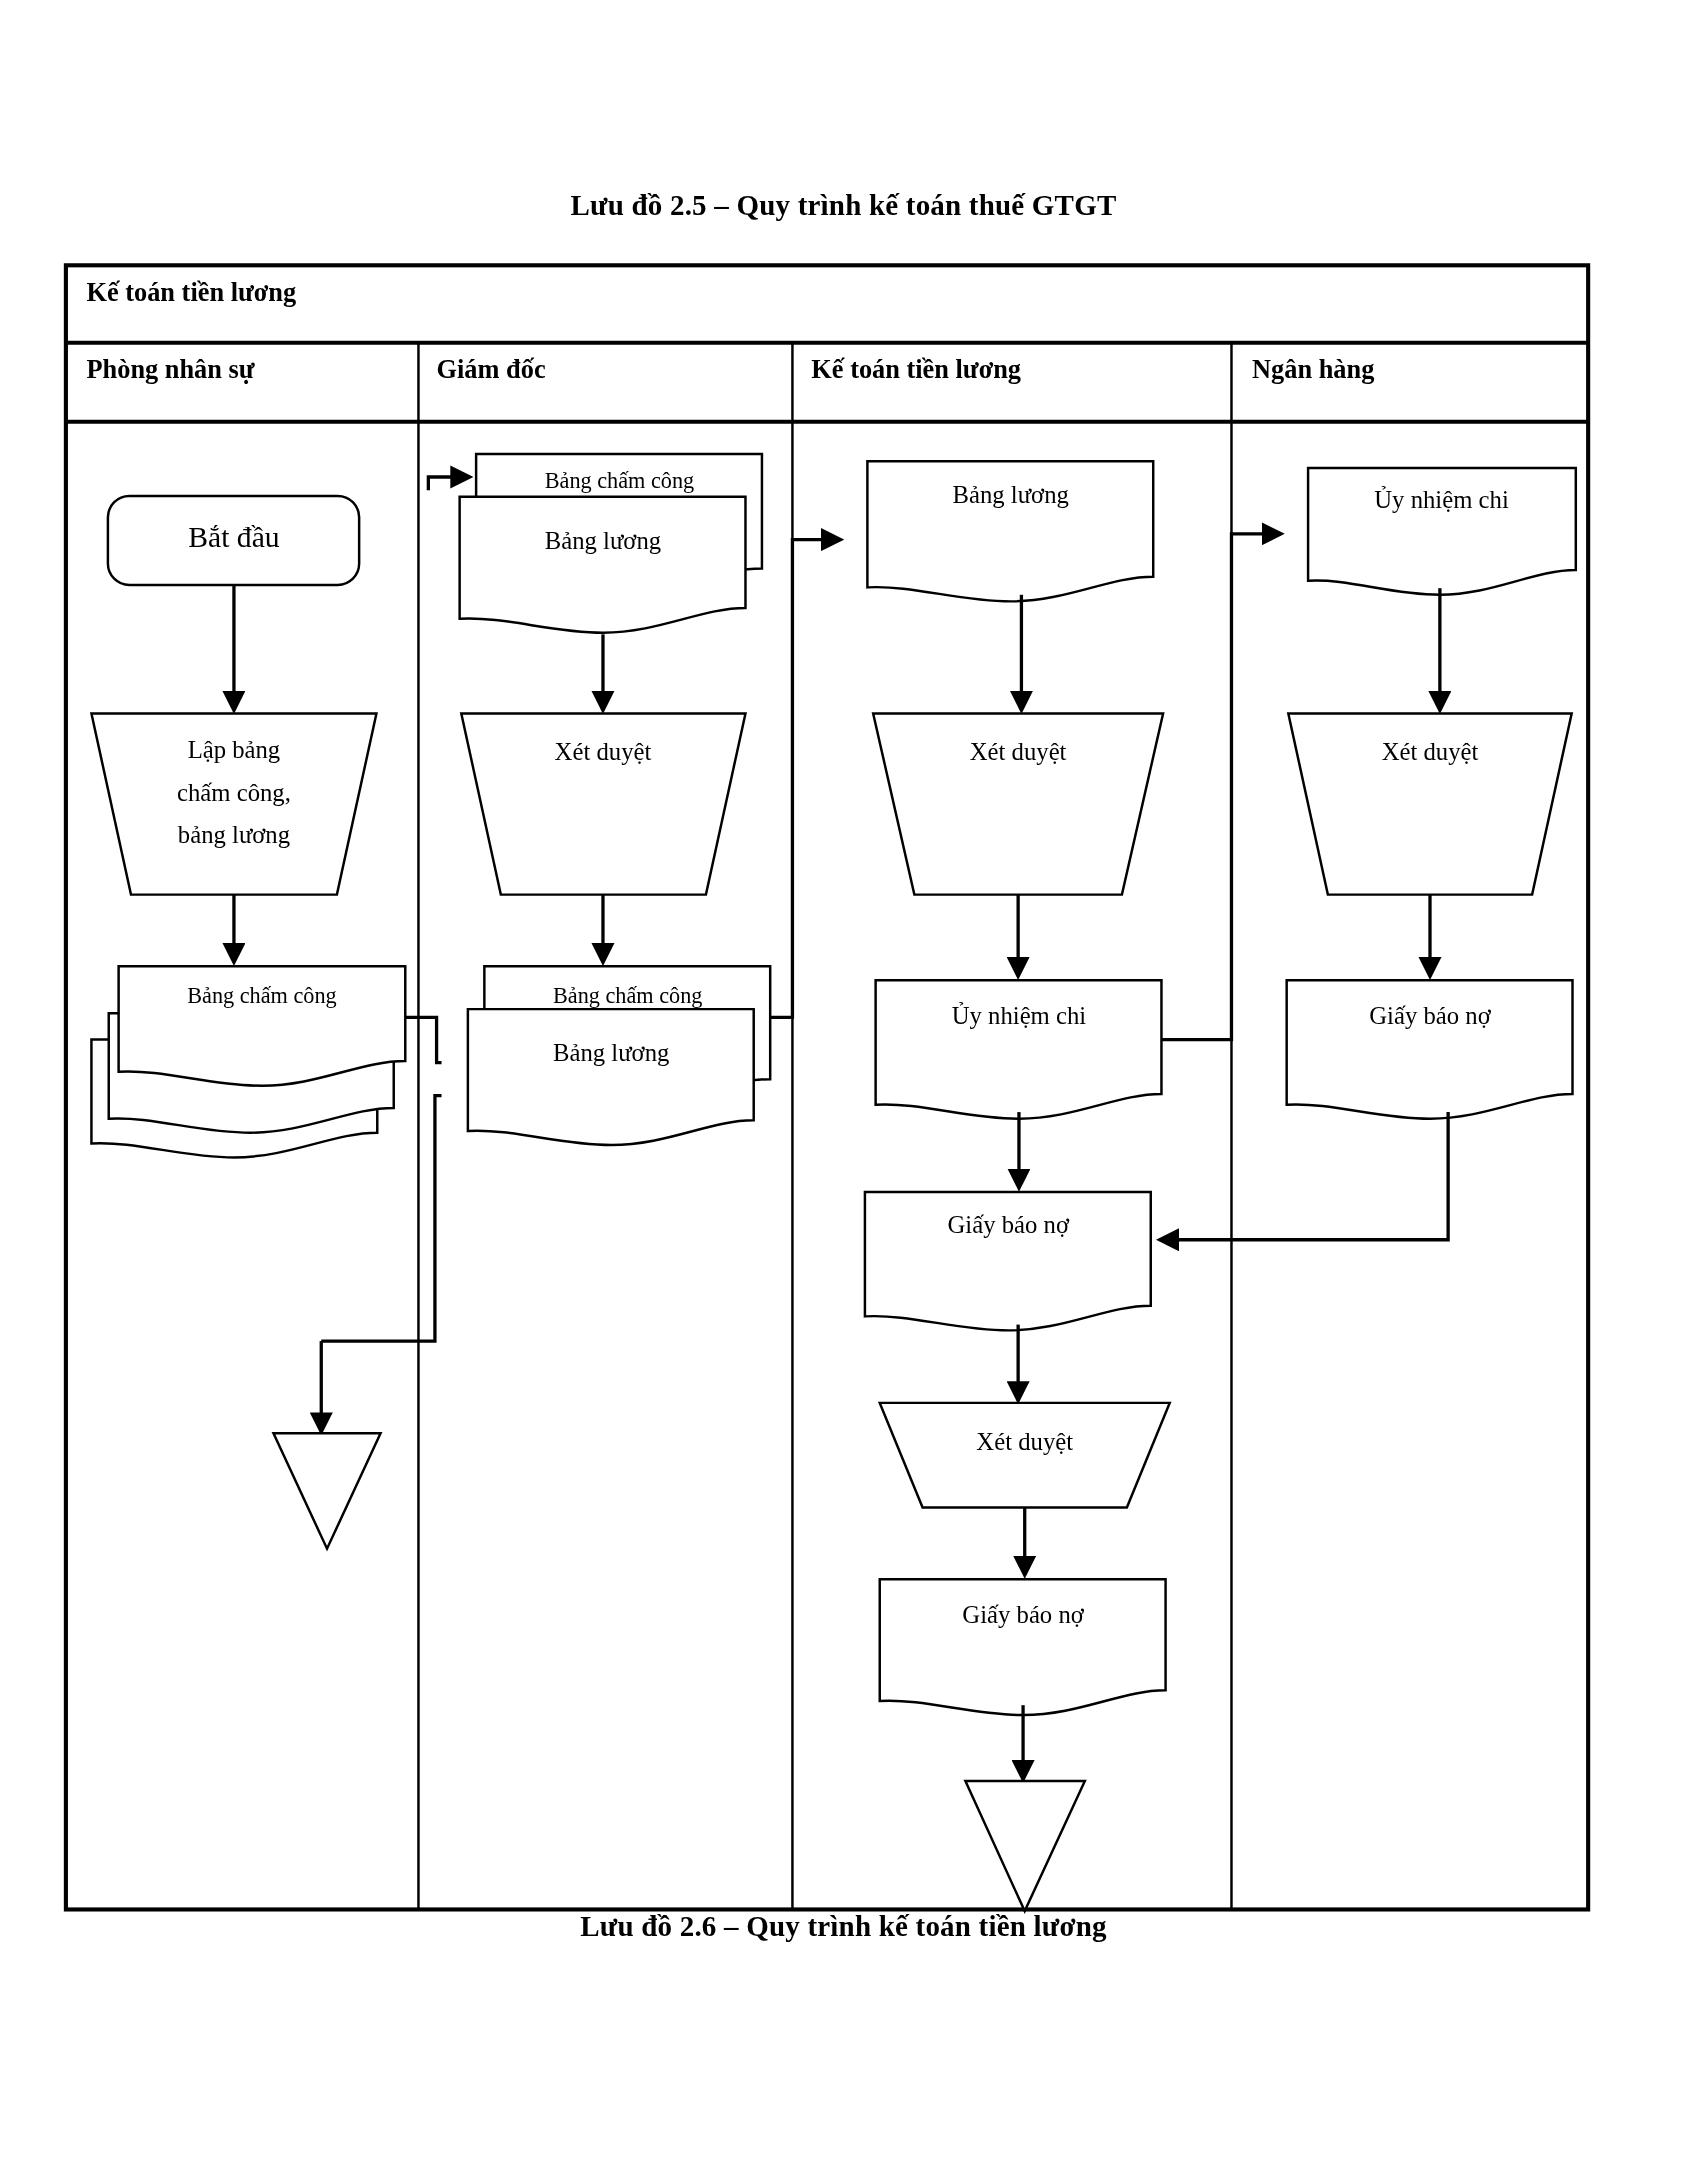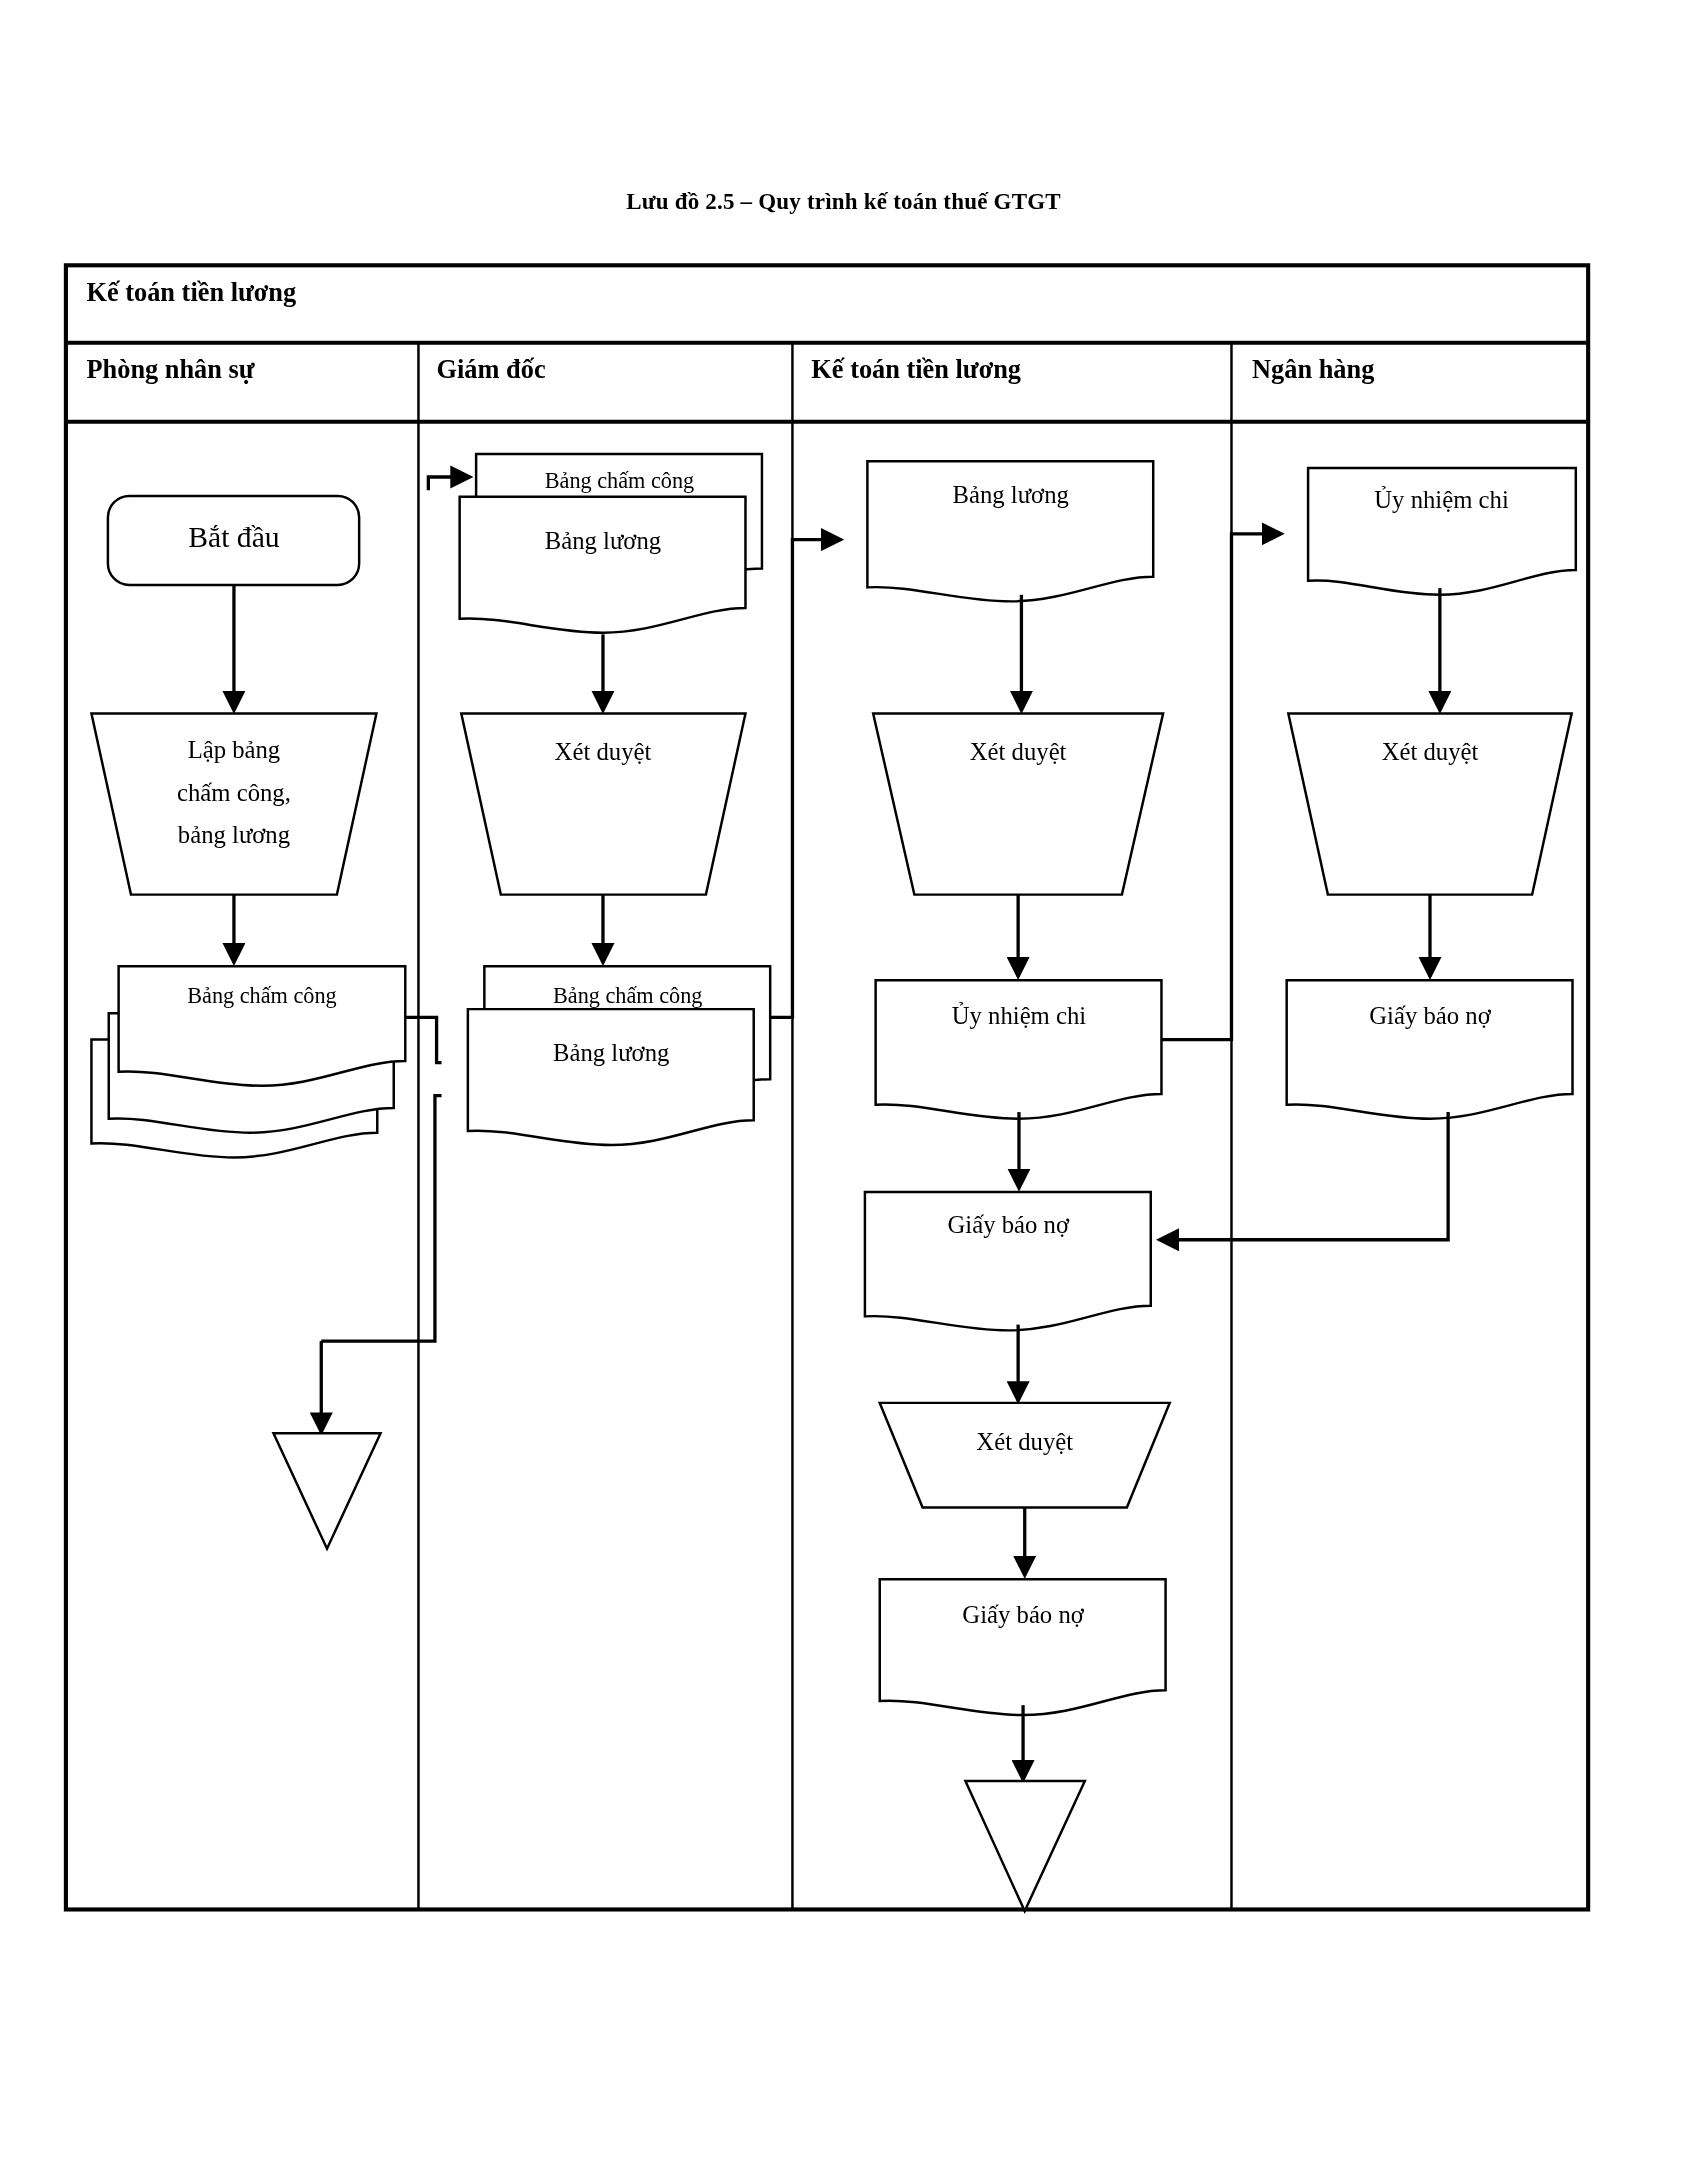--- a/index.html
+++ b/index.html
@@ -19,21 +19,21 @@
     position: relative;
     width: 1687px;
     height: 2183px;
   }
   .caption {
     position: absolute;
     left: 0;
     width: 1687px;
     text-align: center;
     font-weight: bold;
-    font-size: 23px;
+    font-size: 29px;
     letter-spacing: 0.2px;
     font-family: "Liberation Serif", "DejaVu Serif", serif;
   }
   #caption-top { top: 189px; }
   #caption-bottom { top: 1910px; }
   svg#diagram {
     position: absolute;
     left: 0;
     top: 0;
   }
@@ -227,15 +227,16 @@
 
     <path class="shape" d="M 1562 1190 L 1909 1190 L 1909 1328
              C 1856 1328 1804 1358 1736 1358
              C 1672 1358 1618 1338 1562 1341 Z"></path>
     <text class="node-label" x="1736" y="1243">Giấy báo nợ</text>
 
     <path class="conn" d="M 1758 1350 L 1758 1505 L 1408 1505" marker-end="url(#arrow)"></path>
 
   </svg>
 
+  <div class="caption" id="caption-bottom">Lưu đồ 2.6 – Quy trình kế toán tiền lương</div>
 
 </div>
 
 
 </body></html>

